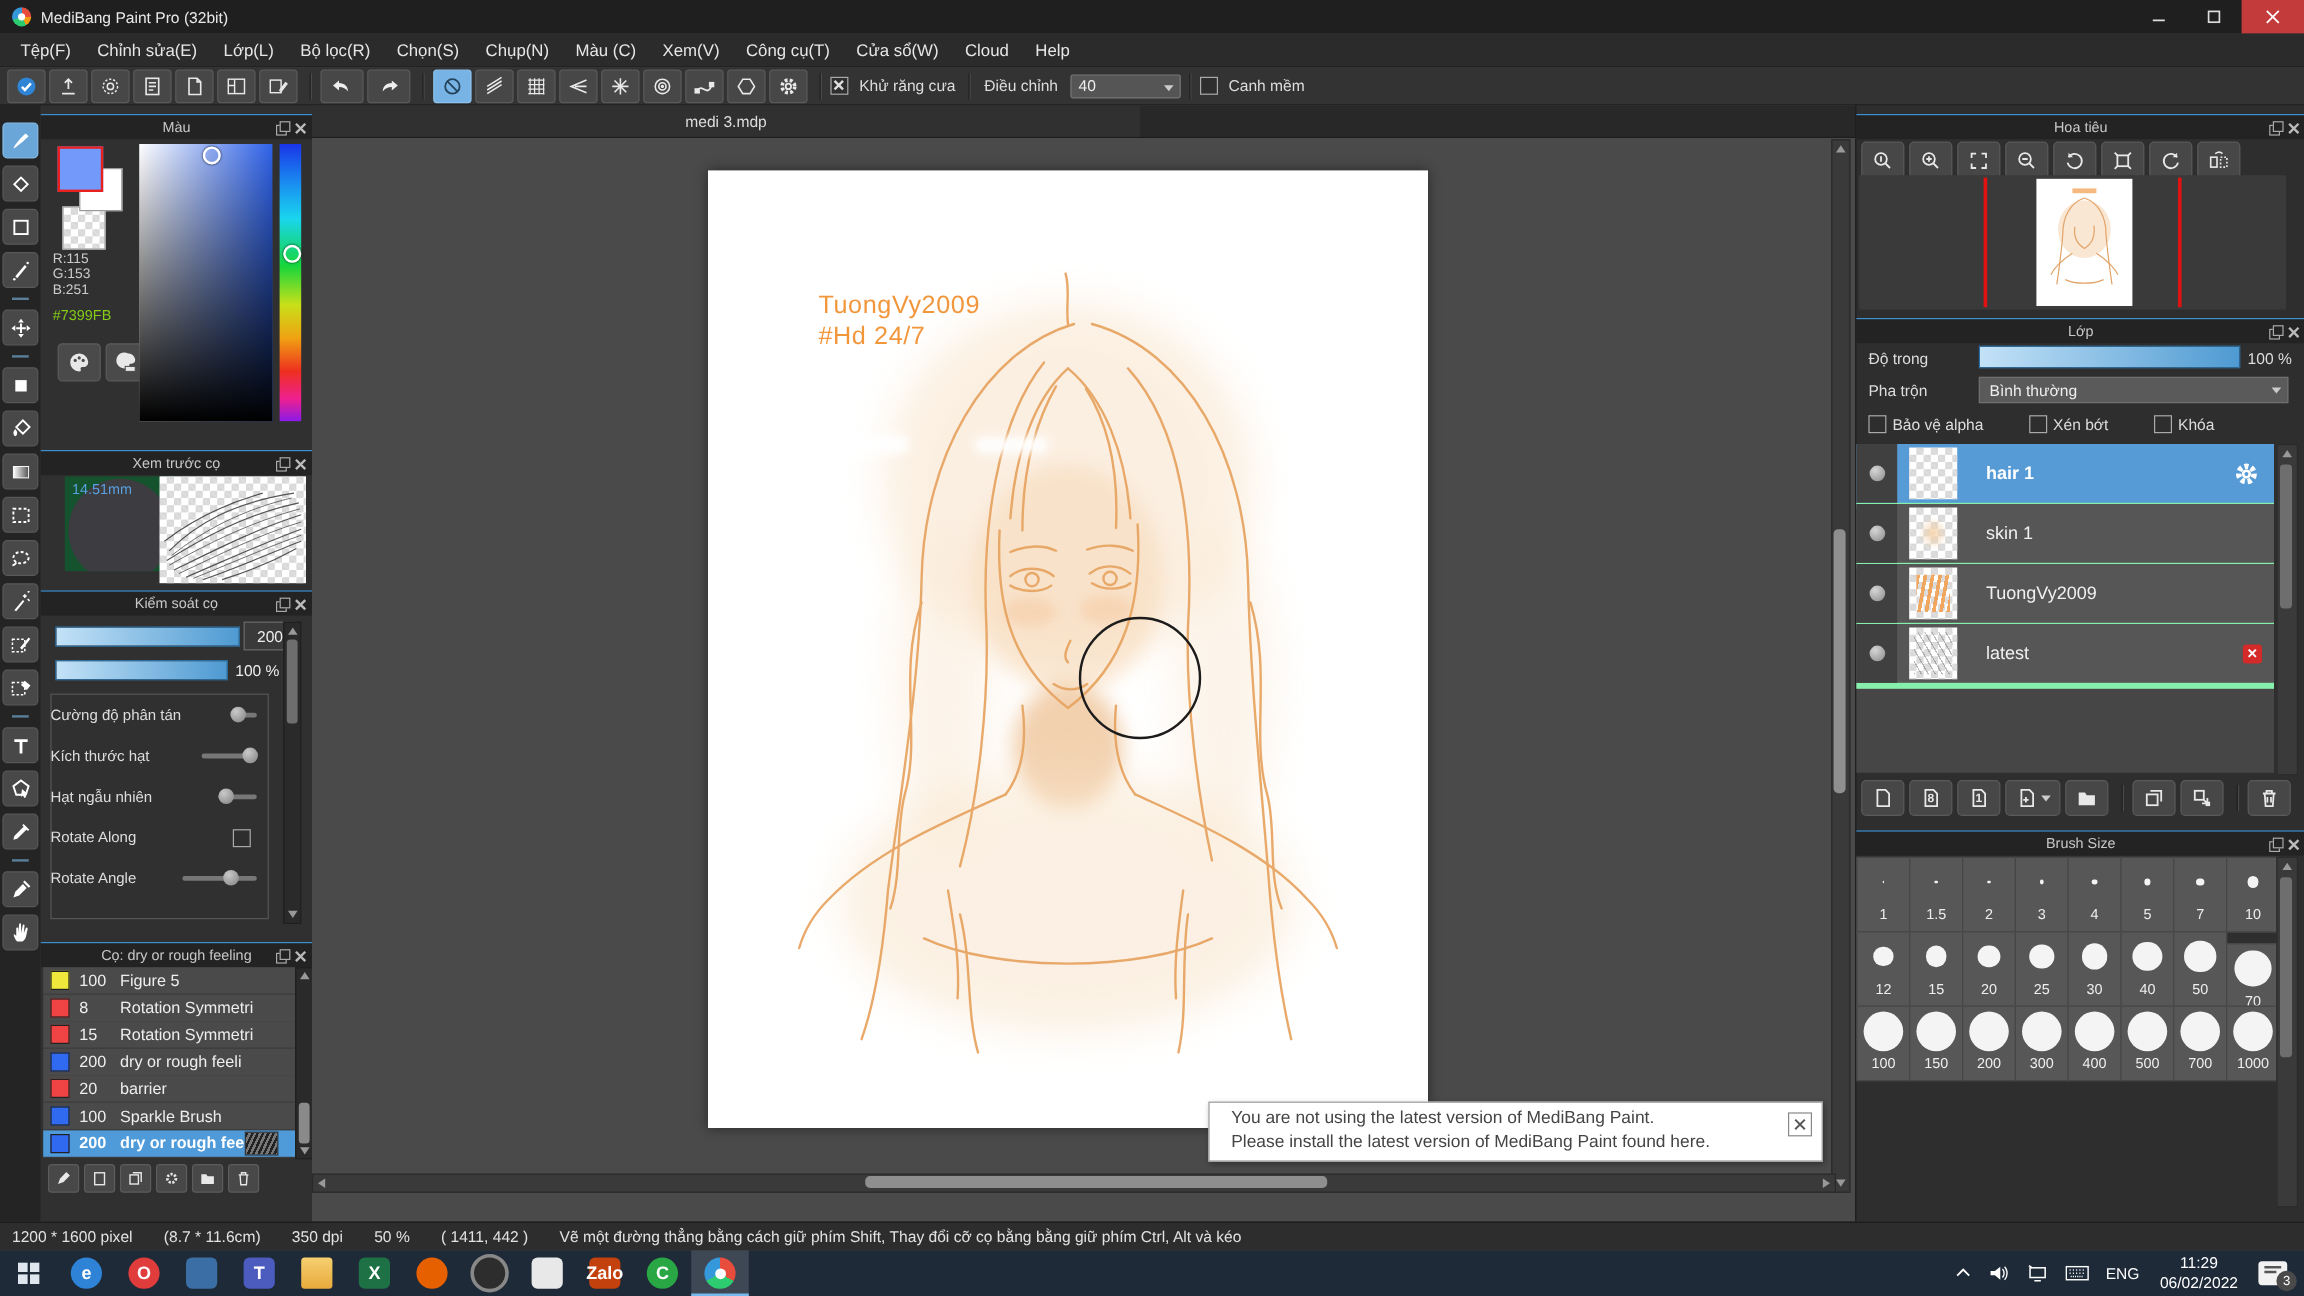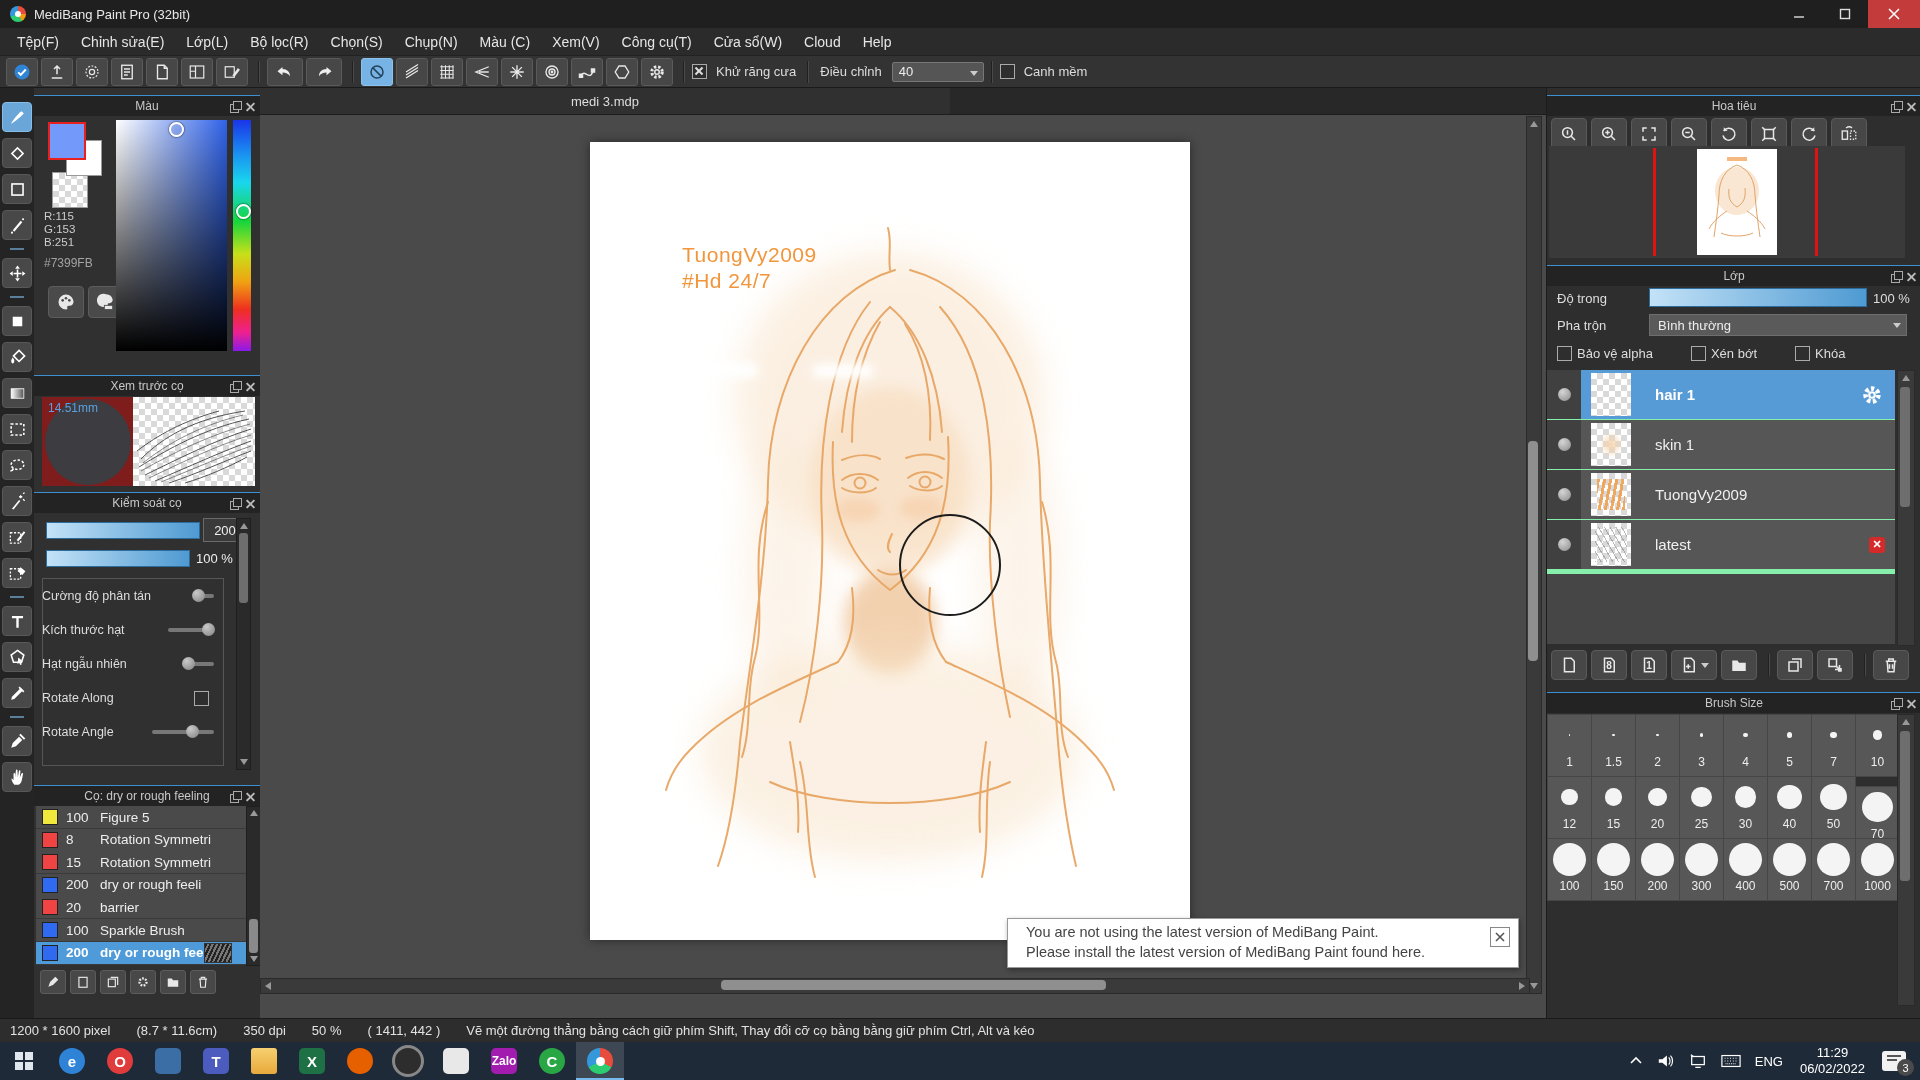--- a/index.html
+++ b/index.html
@@ -392,21 +392,21 @@
         </span>
       </div>
     <div class="abs" style="left:14px;top:34px;width:34px;height:34px;background:#7399fb;border:2px solid #e82020;z-index:3"></div>
     <div class="abs" style="left:32px;top:52px;width:34px;height:34px;background:#fff;border:1px solid #999;z-index:2"></div>
     <div class="abs checker" style="left:18px;top:84px;width:34px;height:34px;border:1px solid #999;z-index:1"></div>
     <div class="abs" style="left:10px;top:122px;font-size:11.5px;line-height:1.15;color:#ccc">
       <div>R:115</div>
       <div>G:153</div>
       <div>B:251</div>
     </div>
-    <div class="abs" style="left:10px;top:168px;font-size:12px;color:#a3a3a3">#7399FB</div>
+    <div class="abs" style="left:10px;top:168px;font-size:12px;color:#84cc16">#7399FB</div>
     <div class="abs" style="left:14px;top:198px;width:34px;height:30px;background:#4a4a4a;border:1px solid #5c5c5c;border-radius:4px;display:flex;align-items:center;justify-content:center">
       <svg width="20" height="20" viewBox="0 0 24 24" fill="#e8e8e8">
           <path d="M12 3a9 9 0 100 18c1.5 0 2-1 1.5-2-.6-1.2.2-2.5 1.7-2.5H17a5 5 0 004-5c-.5-5-4.5-8.5-9-8.5z"></path>
           <circle cx="8" cy="10" r="1.6" fill="#4a4a4a"></circle>
           <circle cx="12" cy="7.5" r="1.6" fill="#4a4a4a"></circle>
           <circle cx="16" cy="10" r="1.6" fill="#4a4a4a"></circle>
         </svg>
       </div>
     <div class="abs" style="left:54px;top:198px;width:34px;height:30px;background:#4a4a4a;border:1px solid #5c5c5c;border-radius:4px;display:flex;align-items:center;justify-content:center">
       <svg width="20" height="20" viewBox="0 0 24 24" fill="#e8e8e8">
@@ -421,21 +421,21 @@
       <div class="abs" style="left:3px;top:84px;width:11px;height:11px;border:2px solid #fff;border-radius:50%;box-shadow:0 0 2px #000"></div>
     </div>
 
     <div class="ptitle" style="top:287px">
         <span>Xem trước cọ</span>
       <span class="ptools">
           <span class="pico pop"></span>
           <span class="pico x"></span>
         </span>
       </div>
-    <div class="abs" style="left:8px;top:309px;width:95px;height:89px;background:#7f1d1d;overflow:hidden">
+    <div class="abs" style="left:20px;top:309px;width:95px;height:79px;background:#14532d;overflow:hidden">
       <div class="abs" style="left:3px;top:2px;width:86px;height:86px;border-radius:50%;background:#3c3c41"></div>
       <div class="abs" style="left:6px;top:4px;font-size:12px;color:#5aa0e0">14.51mm</div>
     </div>
     <div class="abs checker" style="left:99px;top:309px;width:122px;height:89px">
       <svg width="122" height="89" viewBox="0 0 122 89" stroke="#3a3a3a" stroke-width="1" fill="none" opacity=".85">
         <path d="M8 62C30 40 60 22 112 14M6 70C35 52 70 32 116 22M12 78C45 62 80 44 118 32M22 84C55 70 90 54 118 44M36 86C66 76 96 62 118 54M4 54C25 38 50 24 86 14M52 86c20-6 44-16 62-26"></path>
         <path d="M10 66C35 46 68 28 110 18M8 74C40 56 76 38 117 27M16 81C48 66 84 48 118 38M28 85C58 73 92 58 118 49" stroke-width=".7"></path>
       </svg>
     </div>
 
@@ -1064,21 +1064,21 @@
         <div class="tb-slot">
           <div class="tb-ic round" style="background: rgb(230, 96, 0);"></div>
         </div>
         <div class="tb-slot">
           <div class="tb-ic round" style="background: rgb(45, 45, 45); border: 3px solid rgb(136, 136, 136);"></div>
         </div>
         <div class="tb-slot">
           <div class="tb-ic" style="background: rgb(232, 232, 232);"></div>
         </div>
         <div class="tb-slot">
-          <div class="tb-ic" style="background: #a21caf; font-size: 12px;">Zalo</div>
+          <div class="tb-ic" style="background: #c2410c; font-size: 15px;">Zalo</div>
         </div>
         <div class="tb-slot">
           <div class="tb-ic round" style="background: rgb(42, 167, 69);">C</div>
         </div>
         <div class="tb-slot active">
           <div class="tb-ic round" style="background: conic-gradient(rgb(231, 76, 60) 0deg, rgb(231, 76, 60) 120deg, rgb(46, 204, 113) 120deg, rgb(46, 204, 113) 240deg, rgb(52, 152, 219) 240deg, rgb(52, 152, 219) 360deg);">
             <div style="width: 9px; height: 9px; border-radius: 50%; background: rgb(255, 255, 255);"></div>
           </div>
         </div>
       </div>

